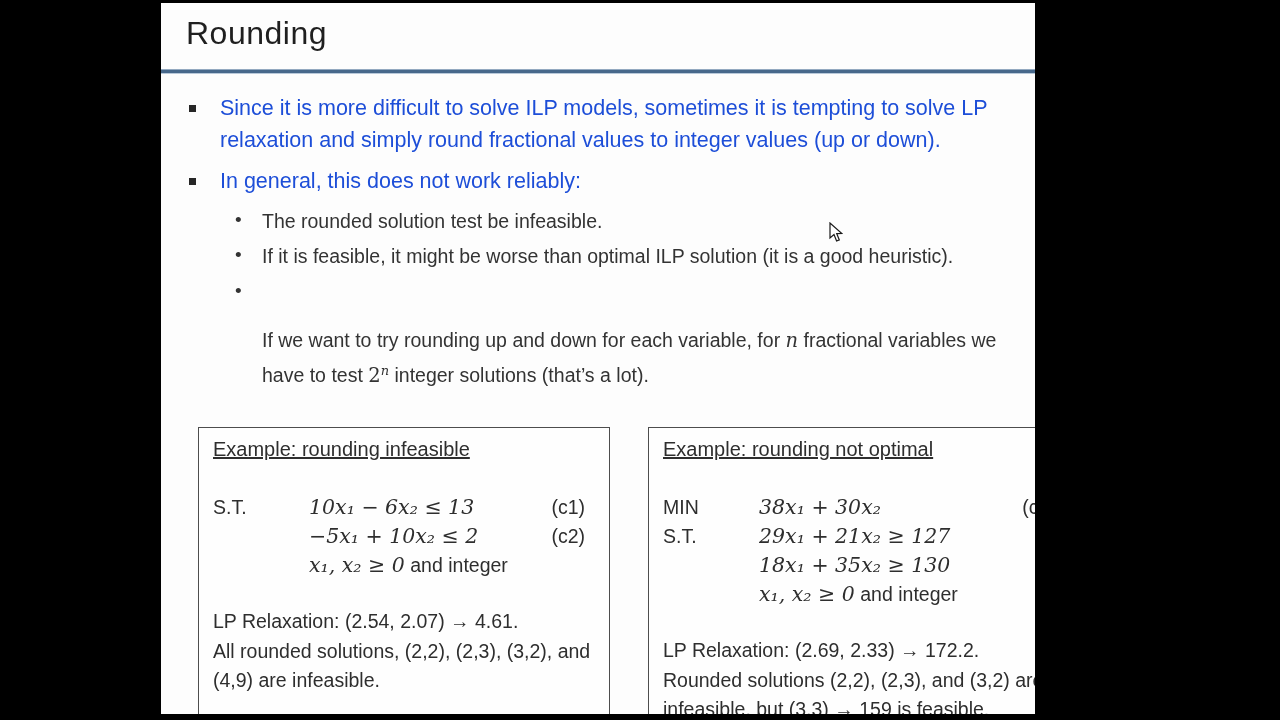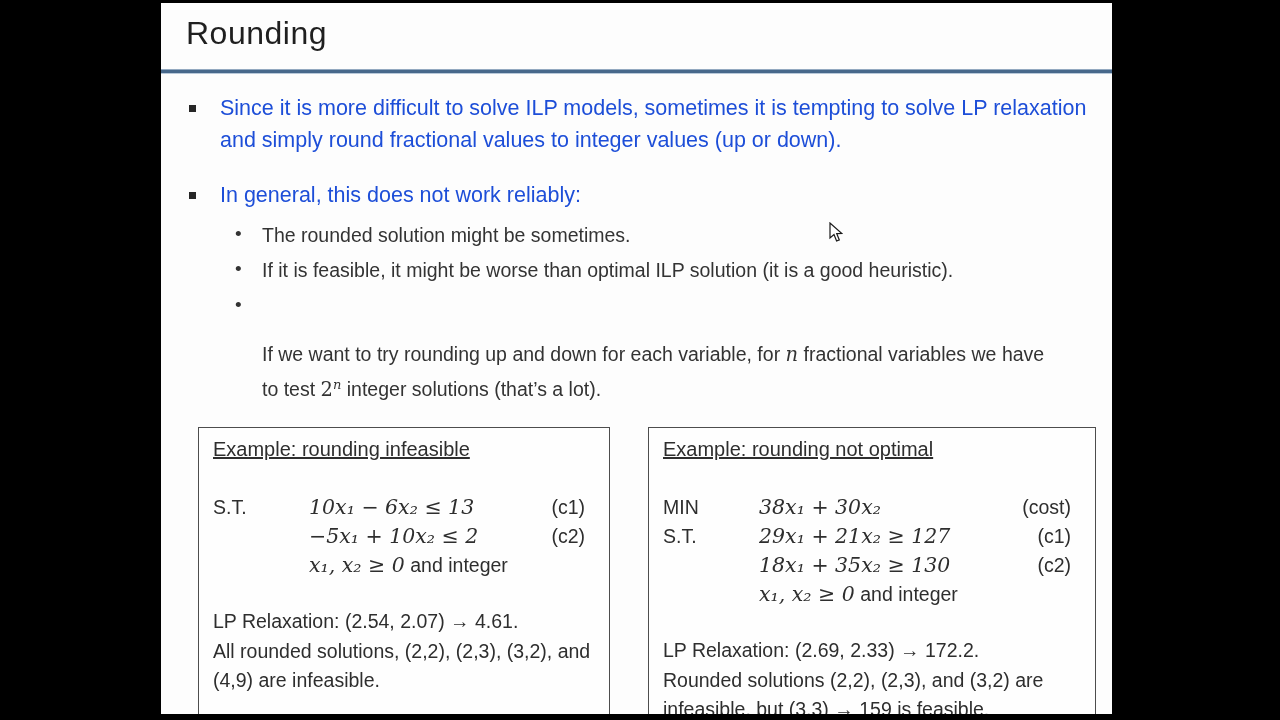--- a/index.html
+++ b/index.html
@@ -5,21 +5,21 @@
   html,body { margin:0; padding:0; }
   body {
     width:1280px; height:720px;
     background:#000;
     position:relative;
     font-family:"Liberation Sans", sans-serif;
     overflow:hidden;
   }
   .slide {
     position:absolute; left:161px; top:3px;
-    width:951px; height:711px;
+    width:874px; height:711px;
     background:#fdfdfd;
     color:#333;
     overflow:hidden;
   }
   .slide-title {
     position:absolute; left:25px; top:12px;
     font-size:32px; color:#1f1f1f;
     letter-spacing:0.5px;
   }
   .title-rule {
@@ -78,29 +78,29 @@
   <div class="slide-title">Rounding</div>
   <div class="title-rule"></div>
 
   <div class="content">
 
     <div class="l1">
       <span class="sq"></span>
       <div class="txt w-b1">Since it is more difficult to solve ILP models, sometimes it is tempting to solve LP relaxation and simply round fractional values to integer values (up or down).</div>
     </div>
 
-    <div class="l1" style="margin-top:24px;">
+    <div class="l1" style="margin-top:10px;">
       <span class="sq"></span>
       <div class="txt">In general, this does not work reliably:</div>
     </div>
 
     <div class="sublist">
       <div class="l2">
         <span class="dot">•</span>
-        <div class="txt">The rounded solution might be sometimes.</div>
+        <div class="txt">The rounded solution test be infeasible.</div>
       </div>
       <div class="l2">
         <span class="dot">•</span>
         <div class="txt">If it is feasible, it might be worse than optimal ILP solution (it is a good heuristic).</div>
       </div>
       <div class="l2">
         <span class="dot">•</span>
         <div class="txt w-sub3"><span>If we want to try rounding up and down for each variable, for </span><span class="mi">n</span><span> fractional variables we have to test </span><span class="mn"><span>2</span><sup>n</sup></span><span> integer solutions (that’s a lot).</span></div>
       </div>
     </div>

